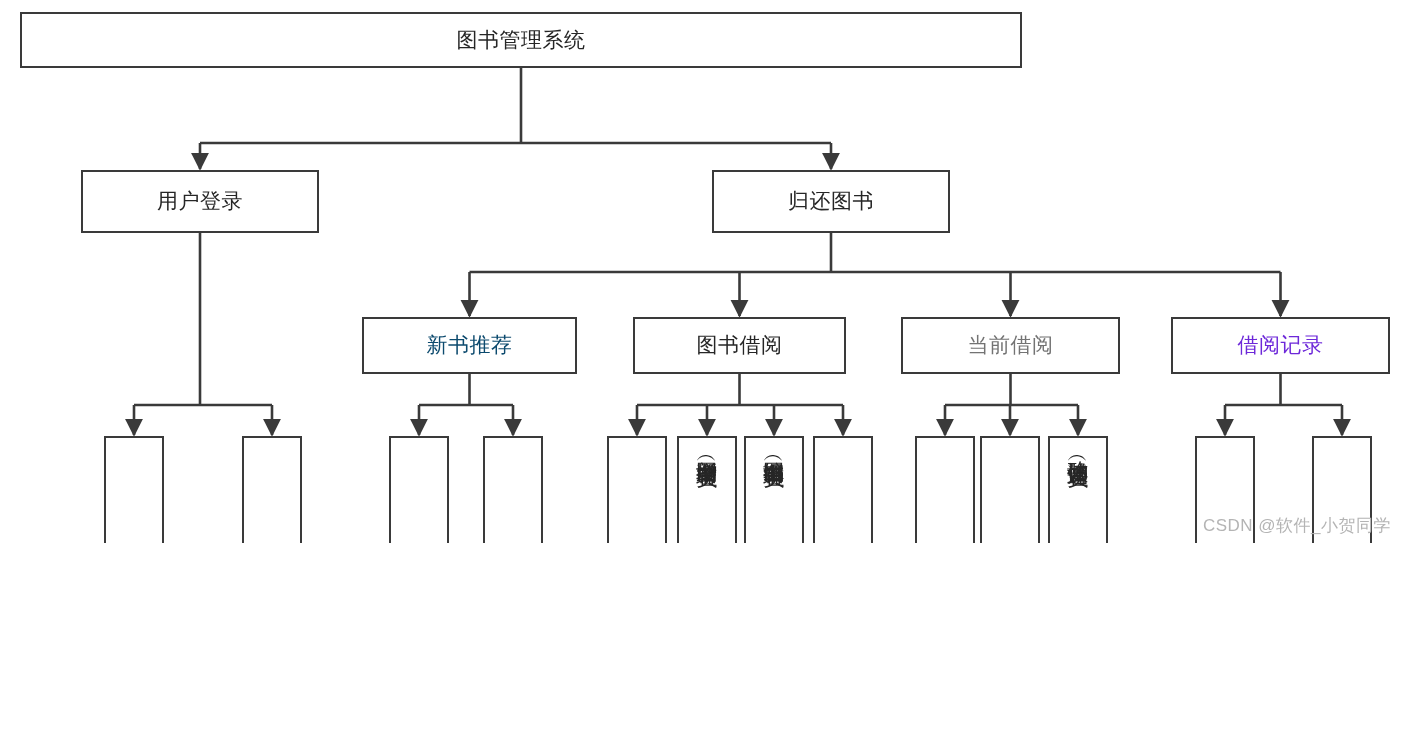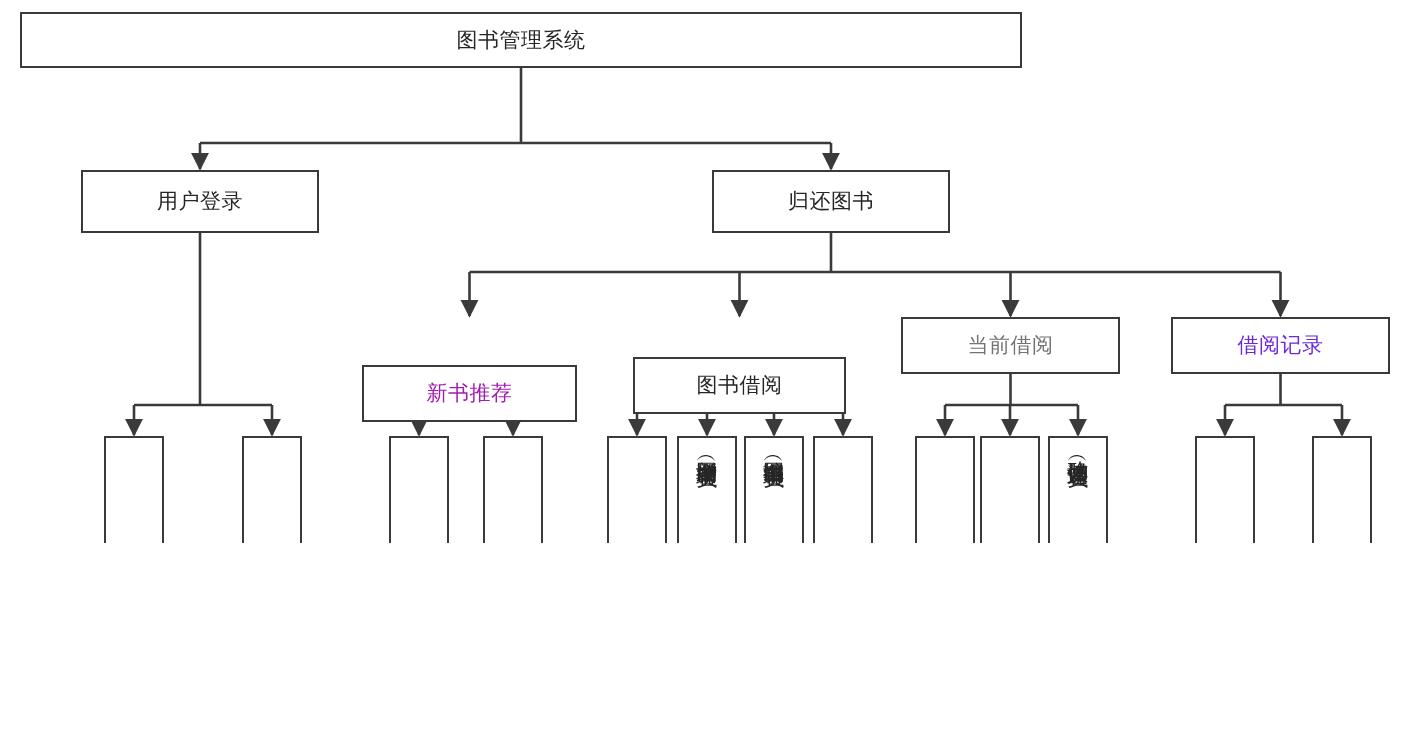--- a/index.html
+++ b/index.html
@@ -118,24 +118,24 @@
   <div id="nodes-layer">
       <div class="node" style="left: 20px; top: 12px; width: 1002px; height: 56px; border-color: rgb(58, 58, 58); color: rgb(38, 38, 38);">
         <span class="label">图书管理系统</span>
       </div>
       <div class="node" style="left: 81px; top: 170px; width: 238px; height: 63px; border-color: rgb(58, 58, 58); color: rgb(38, 38, 38);">
         <span class="label">用户登录</span>
       </div>
       <div class="node" style="left: 712px; top: 170px; width: 238px; height: 63px; border-color: rgb(58, 58, 58); color: rgb(38, 38, 38);">
         <span class="label">归还图书</span>
       </div>
-      <div class="node" style="left: 362px; top: 317px; width: 215px; height: 57px; border-color: rgb(58, 58, 58); color: #a21caf; margin-top: 48px;">
+      <div class="node" style="left: 362px; top: 317px; width: 215px; height: 57px; border-color: rgb(58, 58, 58); color: #0c4a6e;">
         <span class="label">新书推荐</span>
       </div>
-      <div class="node" style="left: 633px; top: 317px; width: 213px; height: 57px; border-color: rgb(58, 58, 58); color: rgb(38, 38, 38); margin-top: 40px;">
+      <div class="node" style="left: 633px; top: 317px; width: 213px; height: 57px; border-color: rgb(58, 58, 58); color: rgb(38, 38, 38);">
         <span class="label">图书借阅</span>
       </div>
       <div class="node" style="left: 901px; top: 317px; width: 219px; height: 57px; border-color: rgb(58, 58, 58); color: #737373;">
         <span class="label">当前借阅</span>
       </div>
       <div class="node" style="left: 1171px; top: 317px; width: 219px; height: 57px; border-color: rgb(58, 58, 58); color: #6d28d9;">
         <span class="label">借阅记录</span>
       </div>
       <div class="node vertical centered" style="left: 104px; top: 436px; width: 60px; height: 299px; border-color: rgb(58, 58, 58); color: rgb(38, 38, 38);">
         <span class="label">用户登录</span>
@@ -171,13 +171,14 @@
         <span class="label">确认归还（管理员）</span>
       </div>
       <div class="node vertical centered" style="left: 1195px; top: 436px; width: 60px; height: 299px; border-color: rgb(58, 58, 58); color: rgb(38, 38, 38);">
         <span class="label">新增借阅记录</span>
       </div>
       <div class="node vertical centered" style="left: 1312px; top: 436px; width: 60px; height: 299px; border-color: rgb(58, 58, 58); color: rgb(38, 38, 38);">
         <span class="label">查询借阅记录</span>
       </div>
     </div>
 
+  <div id="watermark">CSDN @软件_小贺同学</div>
 </div>
 
 </body></html>

